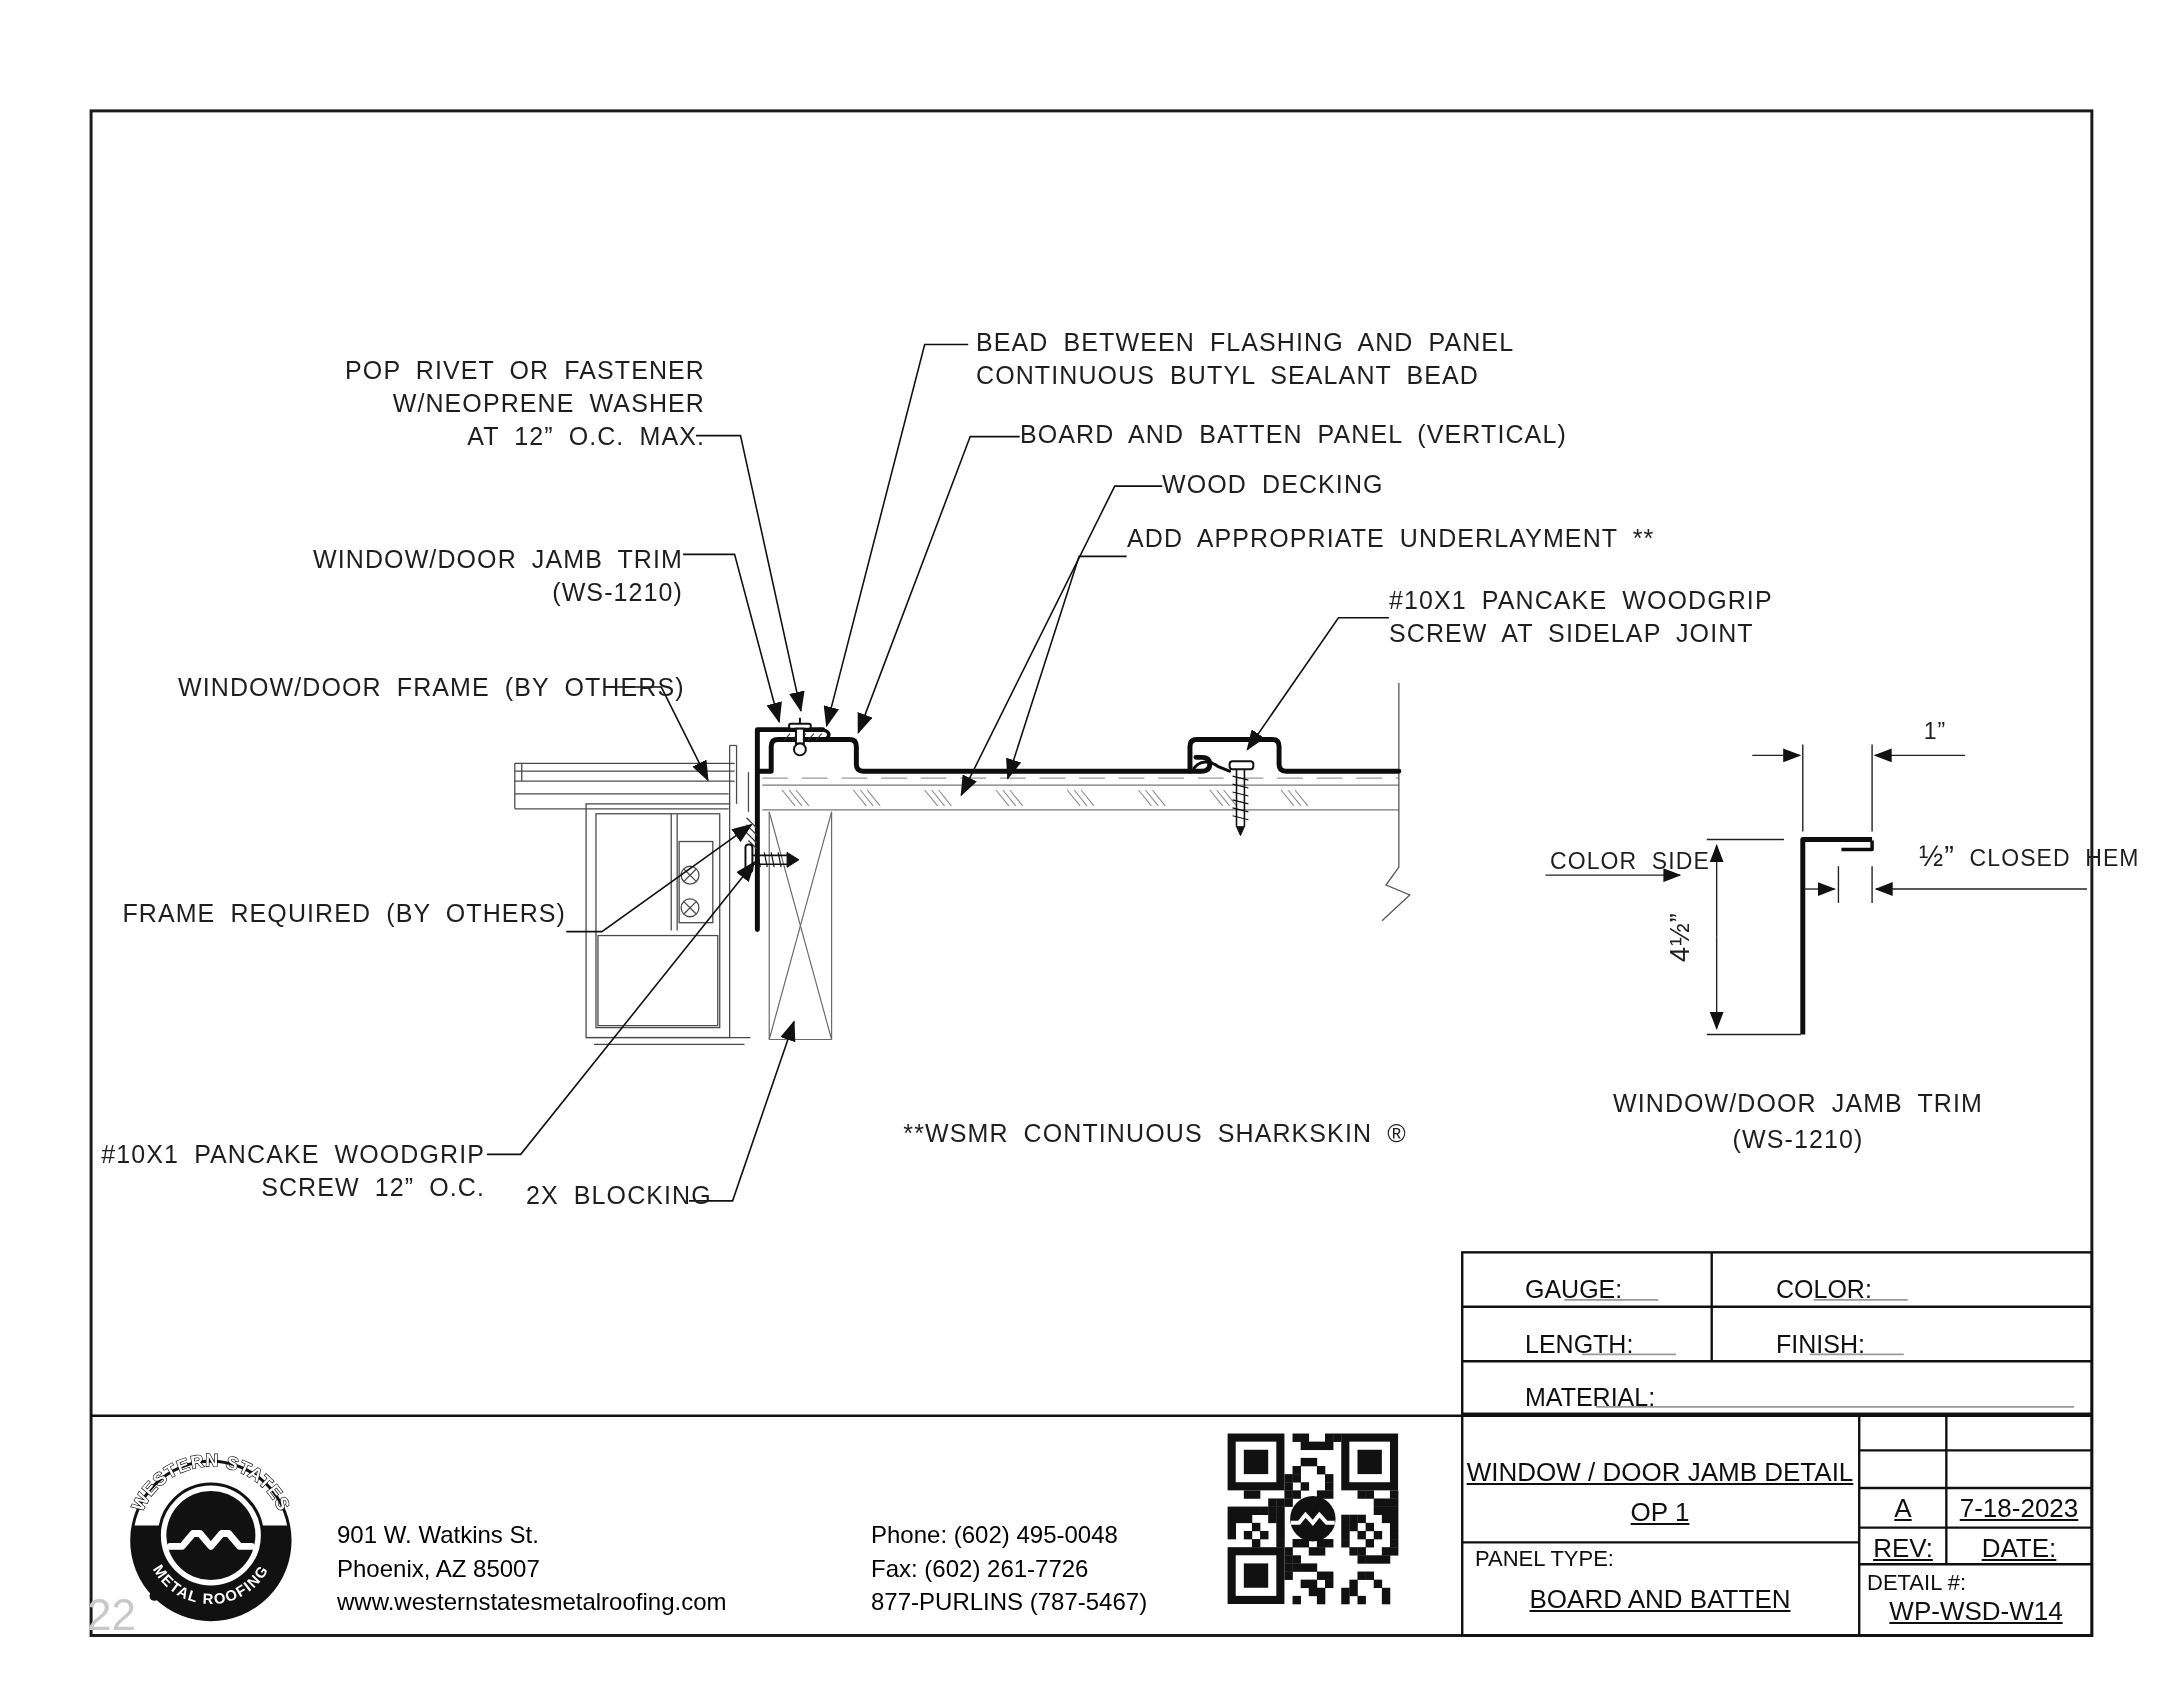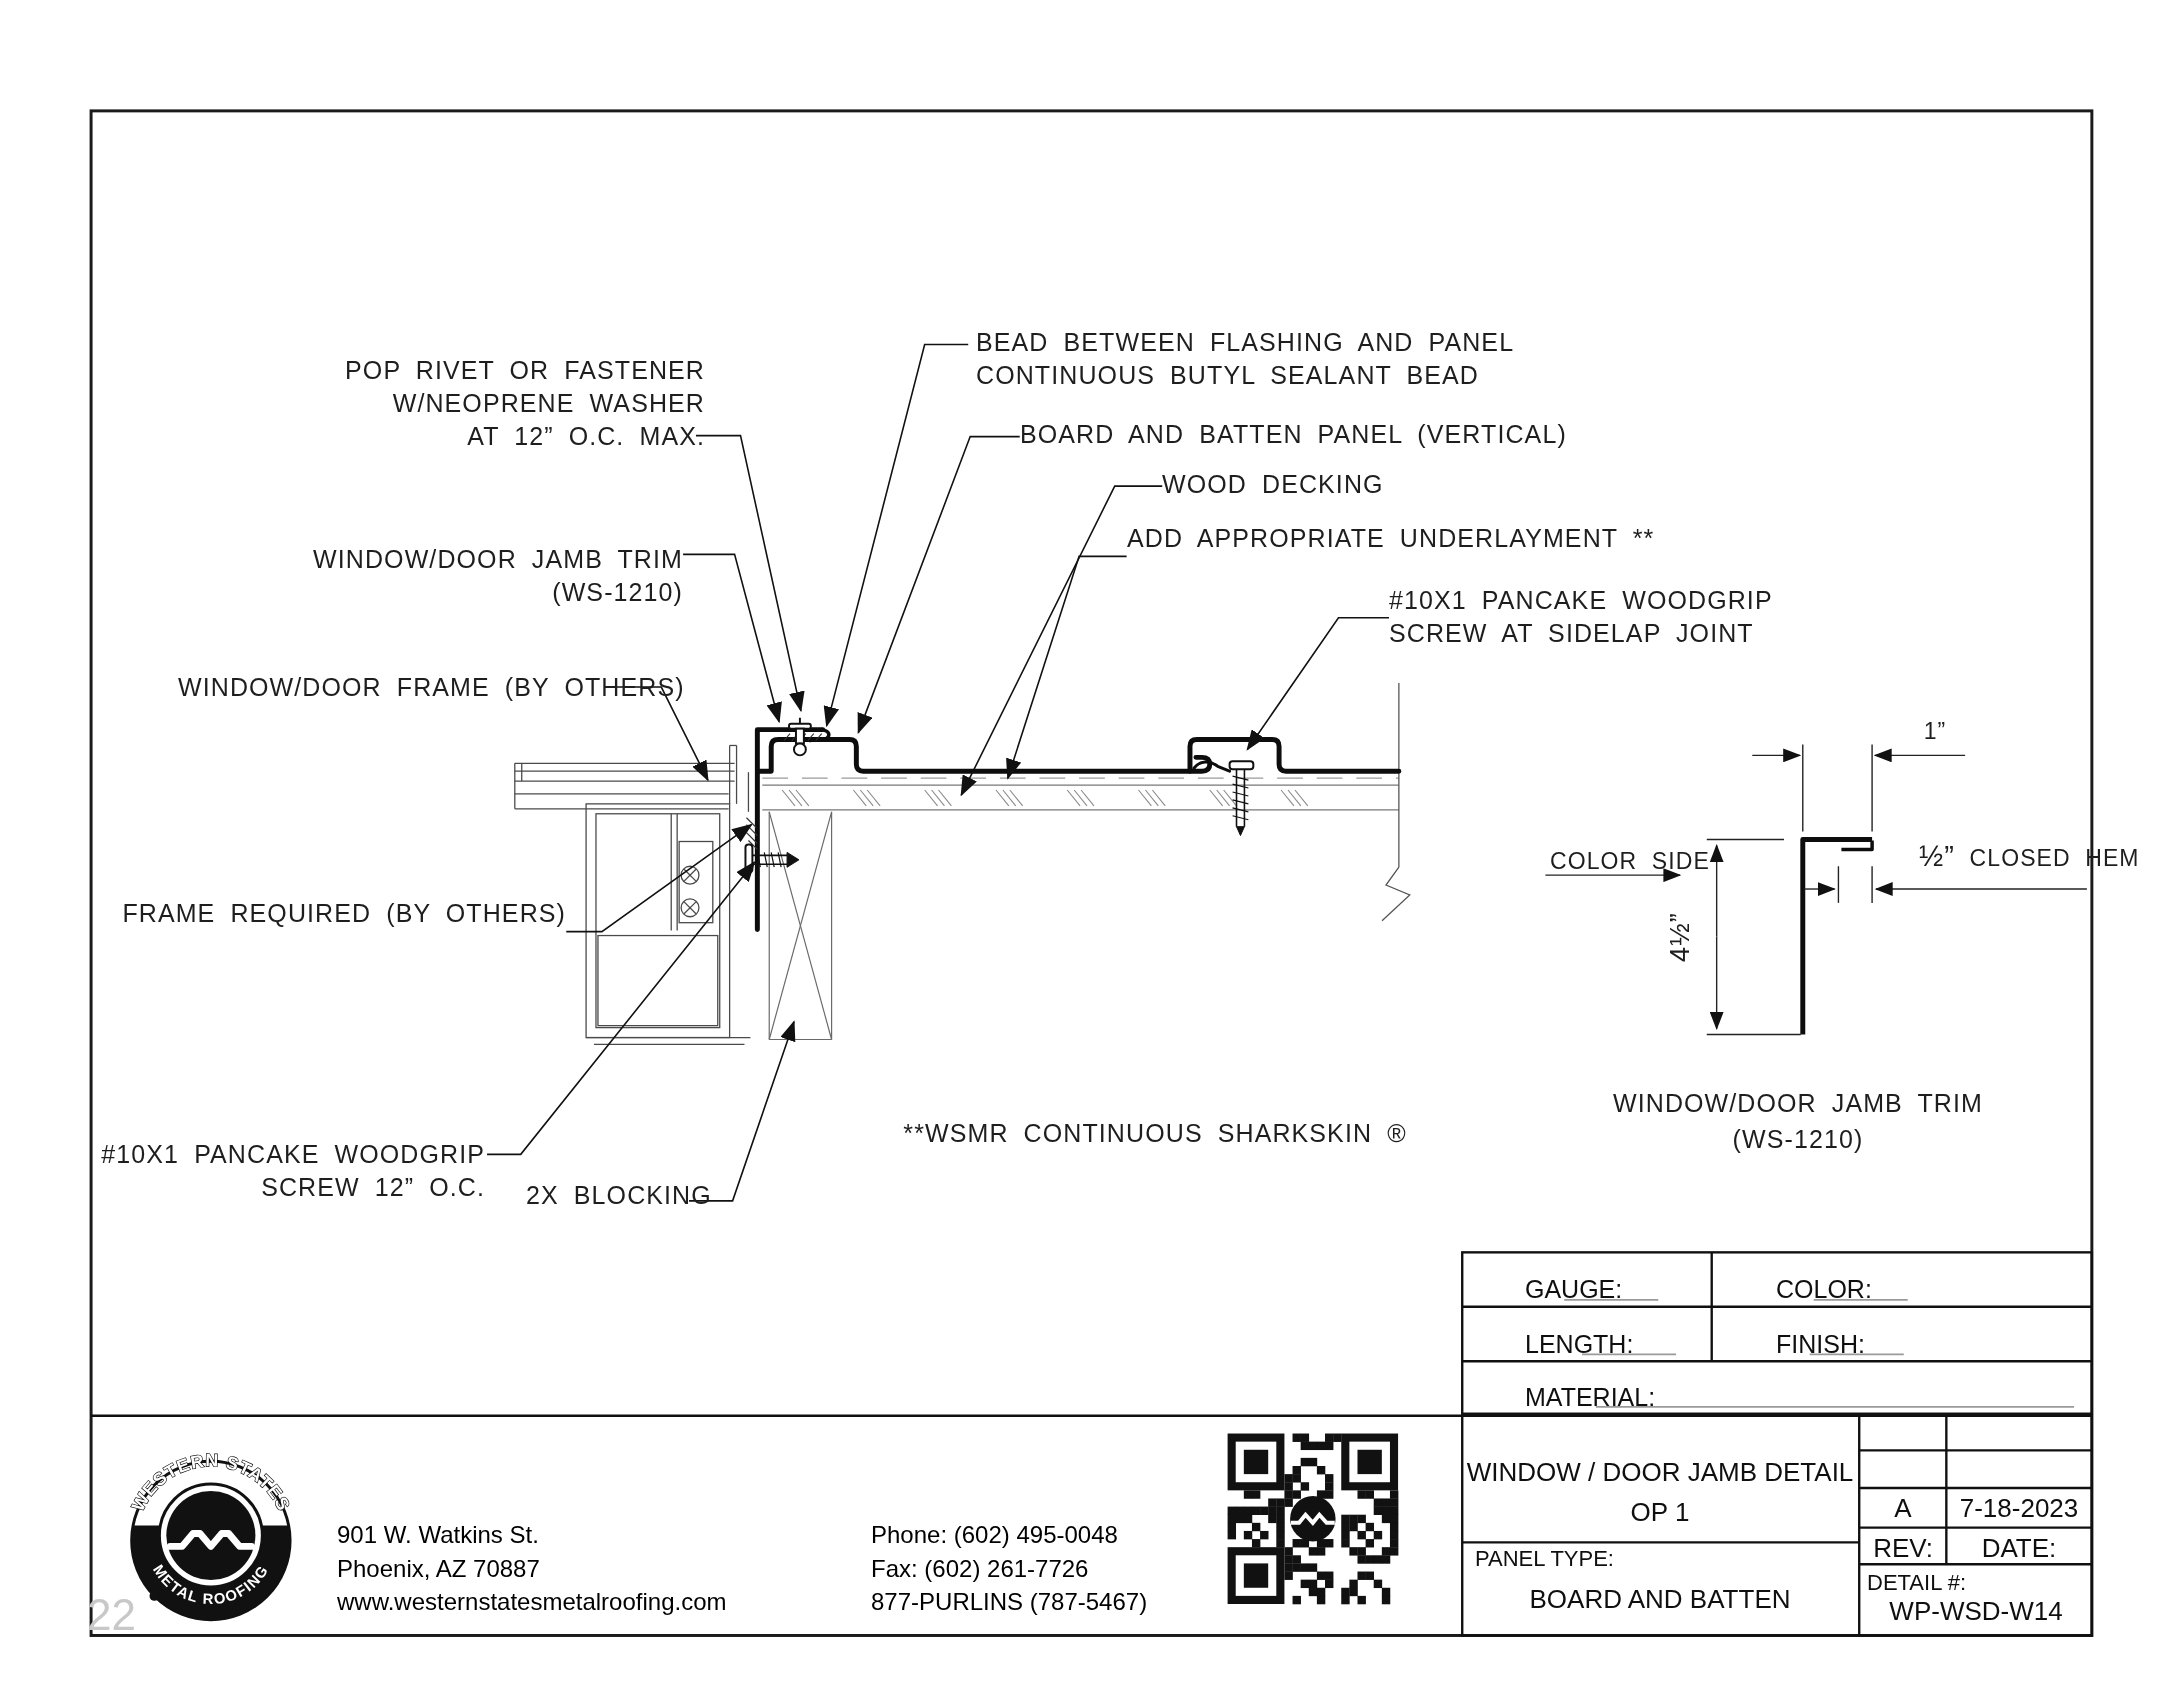--- a/index.html
+++ b/index.html
@@ -10,21 +10,21 @@
   .cad{font:25px/33px "Liberation Sans",sans-serif;color:#1e1e1e;letter-spacing:1.1px;word-spacing:7px;}
   .cadS{font-size:23px;line-height:28px;}
   .rt{text-align:right;}
   .ctr{text-align:center;transform:translateX(-50%);}
   .ui{font-family:"Liberation Sans",sans-serif;color:#0f0f0f;}
   .pagenum{font:44px "Liberation Sans",sans-serif;color:#c8c8c8;}
   .bigname{font:51px "Liberation Sans",sans-serif;color:#000;}
   .contact{font:24px "Liberation Sans",sans-serif;color:#000;margin-top:24px;}
   .spec{font:25px "Liberation Sans",sans-serif;margin-left:48px;}
   .tbsm{font:22px "Liberation Sans",sans-serif;}
-  .tbmd{font:26px "Liberation Sans",sans-serif;}
+  .tbmd{font:26px "Liberation Sans",sans-serif;text-decoration:underline;}
 </style>
 </head>
 <body>
 
 <div class="page">
 
 <svg class="abs" width="2178" height="1683" viewBox="0 0 2200 1700">
   <defs>
     <marker id="arr" markerWidth="13" markerHeight="10" refX="12" refY="5" orient="auto" markerUnits="strokeWidth">
       <path d="M0,0 L13,5 L0,10 Z" fill="#111"></path>
@@ -445,21 +445,21 @@
 <div class="t ui tbsm" style="left:1475px;top:1546px">PANEL TYPE:</div>
 <div class="t ui tbmd ctr" style="left:1660px;top:1584px">BOARD AND BATTEN</div>
 <div class="t ui tbmd ctr" style="left:1903px;top:1493px">A</div>
 <div class="t ui tbmd ctr" style="left:2019px;top:1493px">7-18-2023</div>
 <div class="t ui tbmd ctr" style="left:1903px;top:1533px">REV:</div>
 <div class="t ui tbmd ctr" style="left:2019px;top:1533px">DATE:</div>
 <div class="t ui tbsm" style="left:1867px;top:1570px">DETAIL #:</div>
 <div class="t ui tbmd ctr" style="left:1976px;top:1596px">WP-WSD-W14</div>
 
 <div class="t contact" style="left:337px;top:1497px">901 W. Watkins St.</div>
-<div class="t contact" style="left:337px;top:1531px">Phoenix, AZ 70887</div>
+<div class="t contact" style="left:337px;top:1531px">Phoenix, AZ 85007</div>
 <div class="t contact" style="left:337px;top:1564px">www.westernstatesmetalroofing.com</div>
 <div class="t contact" style="left:871px;top:1497px">Phone: (602) 495-0048</div>
 <div class="t contact" style="left:871px;top:1531px">Fax: (602) 261-7726</div>
 <div class="t contact" style="left:871px;top:1564px">877-PURLINS (787-5467)</div>
 
 <div class="t pagenum" style="left:87px;top:1590px">22</div>
 
 </div>
 
 

